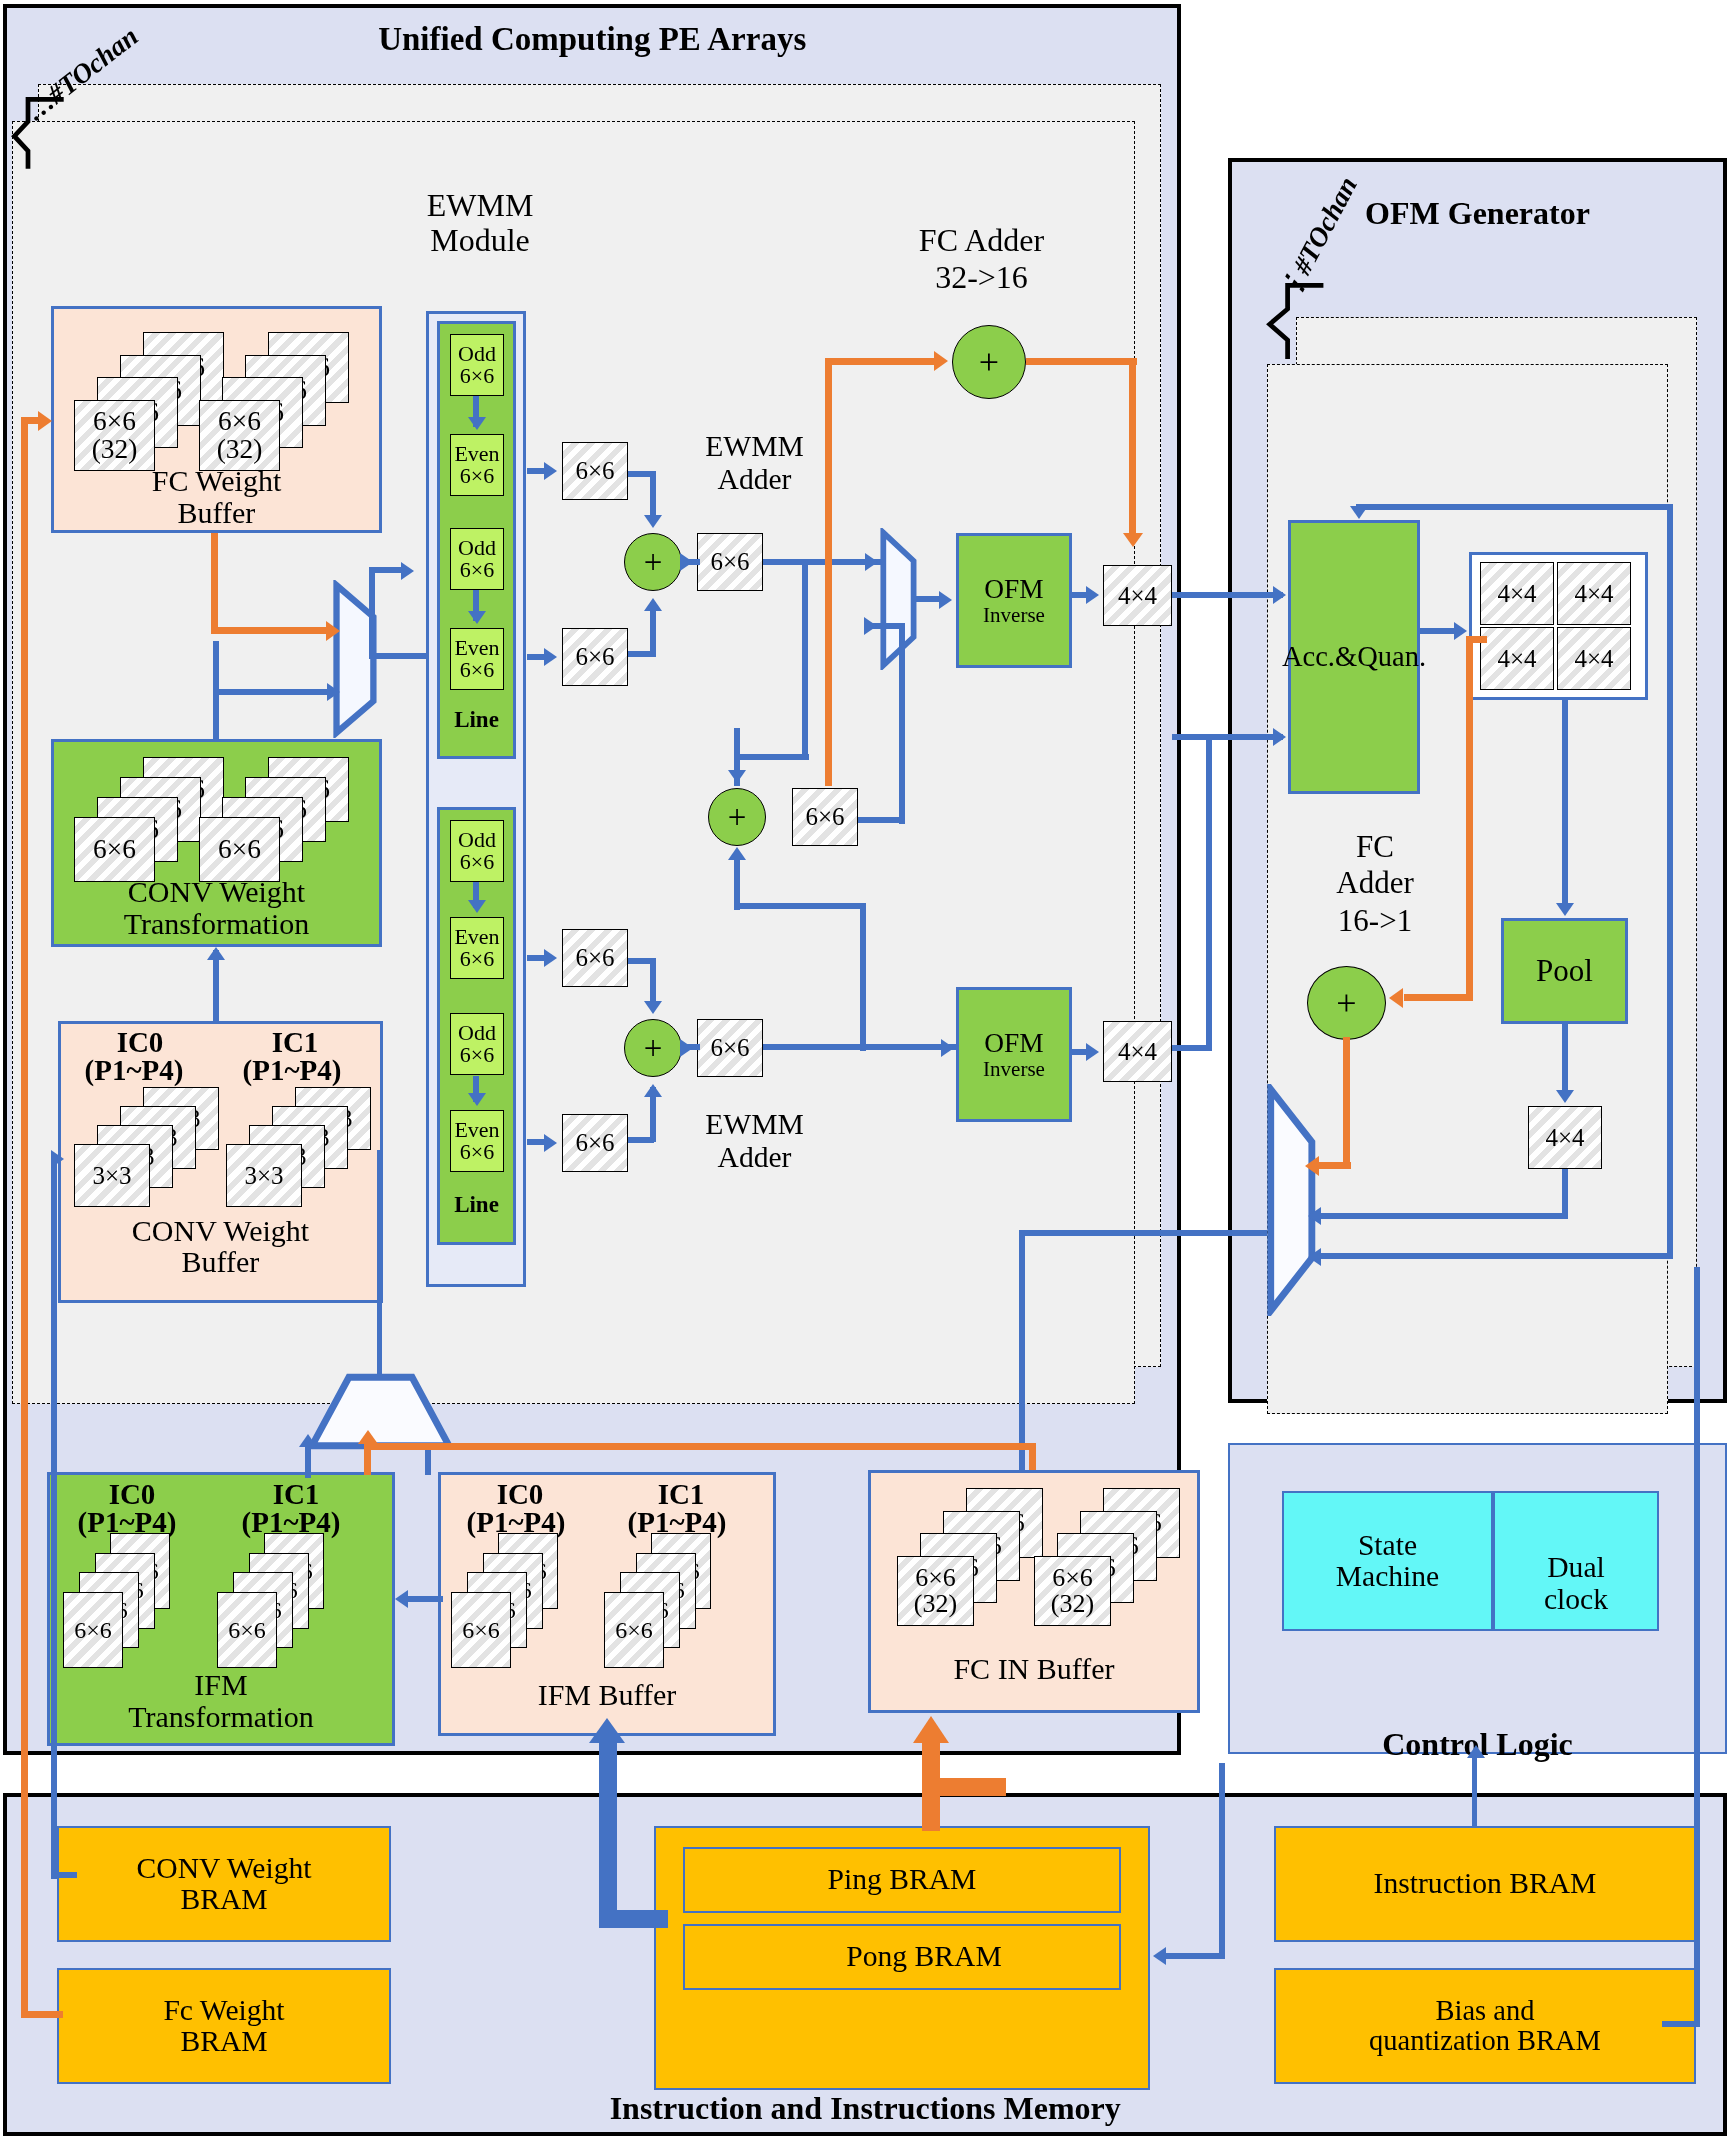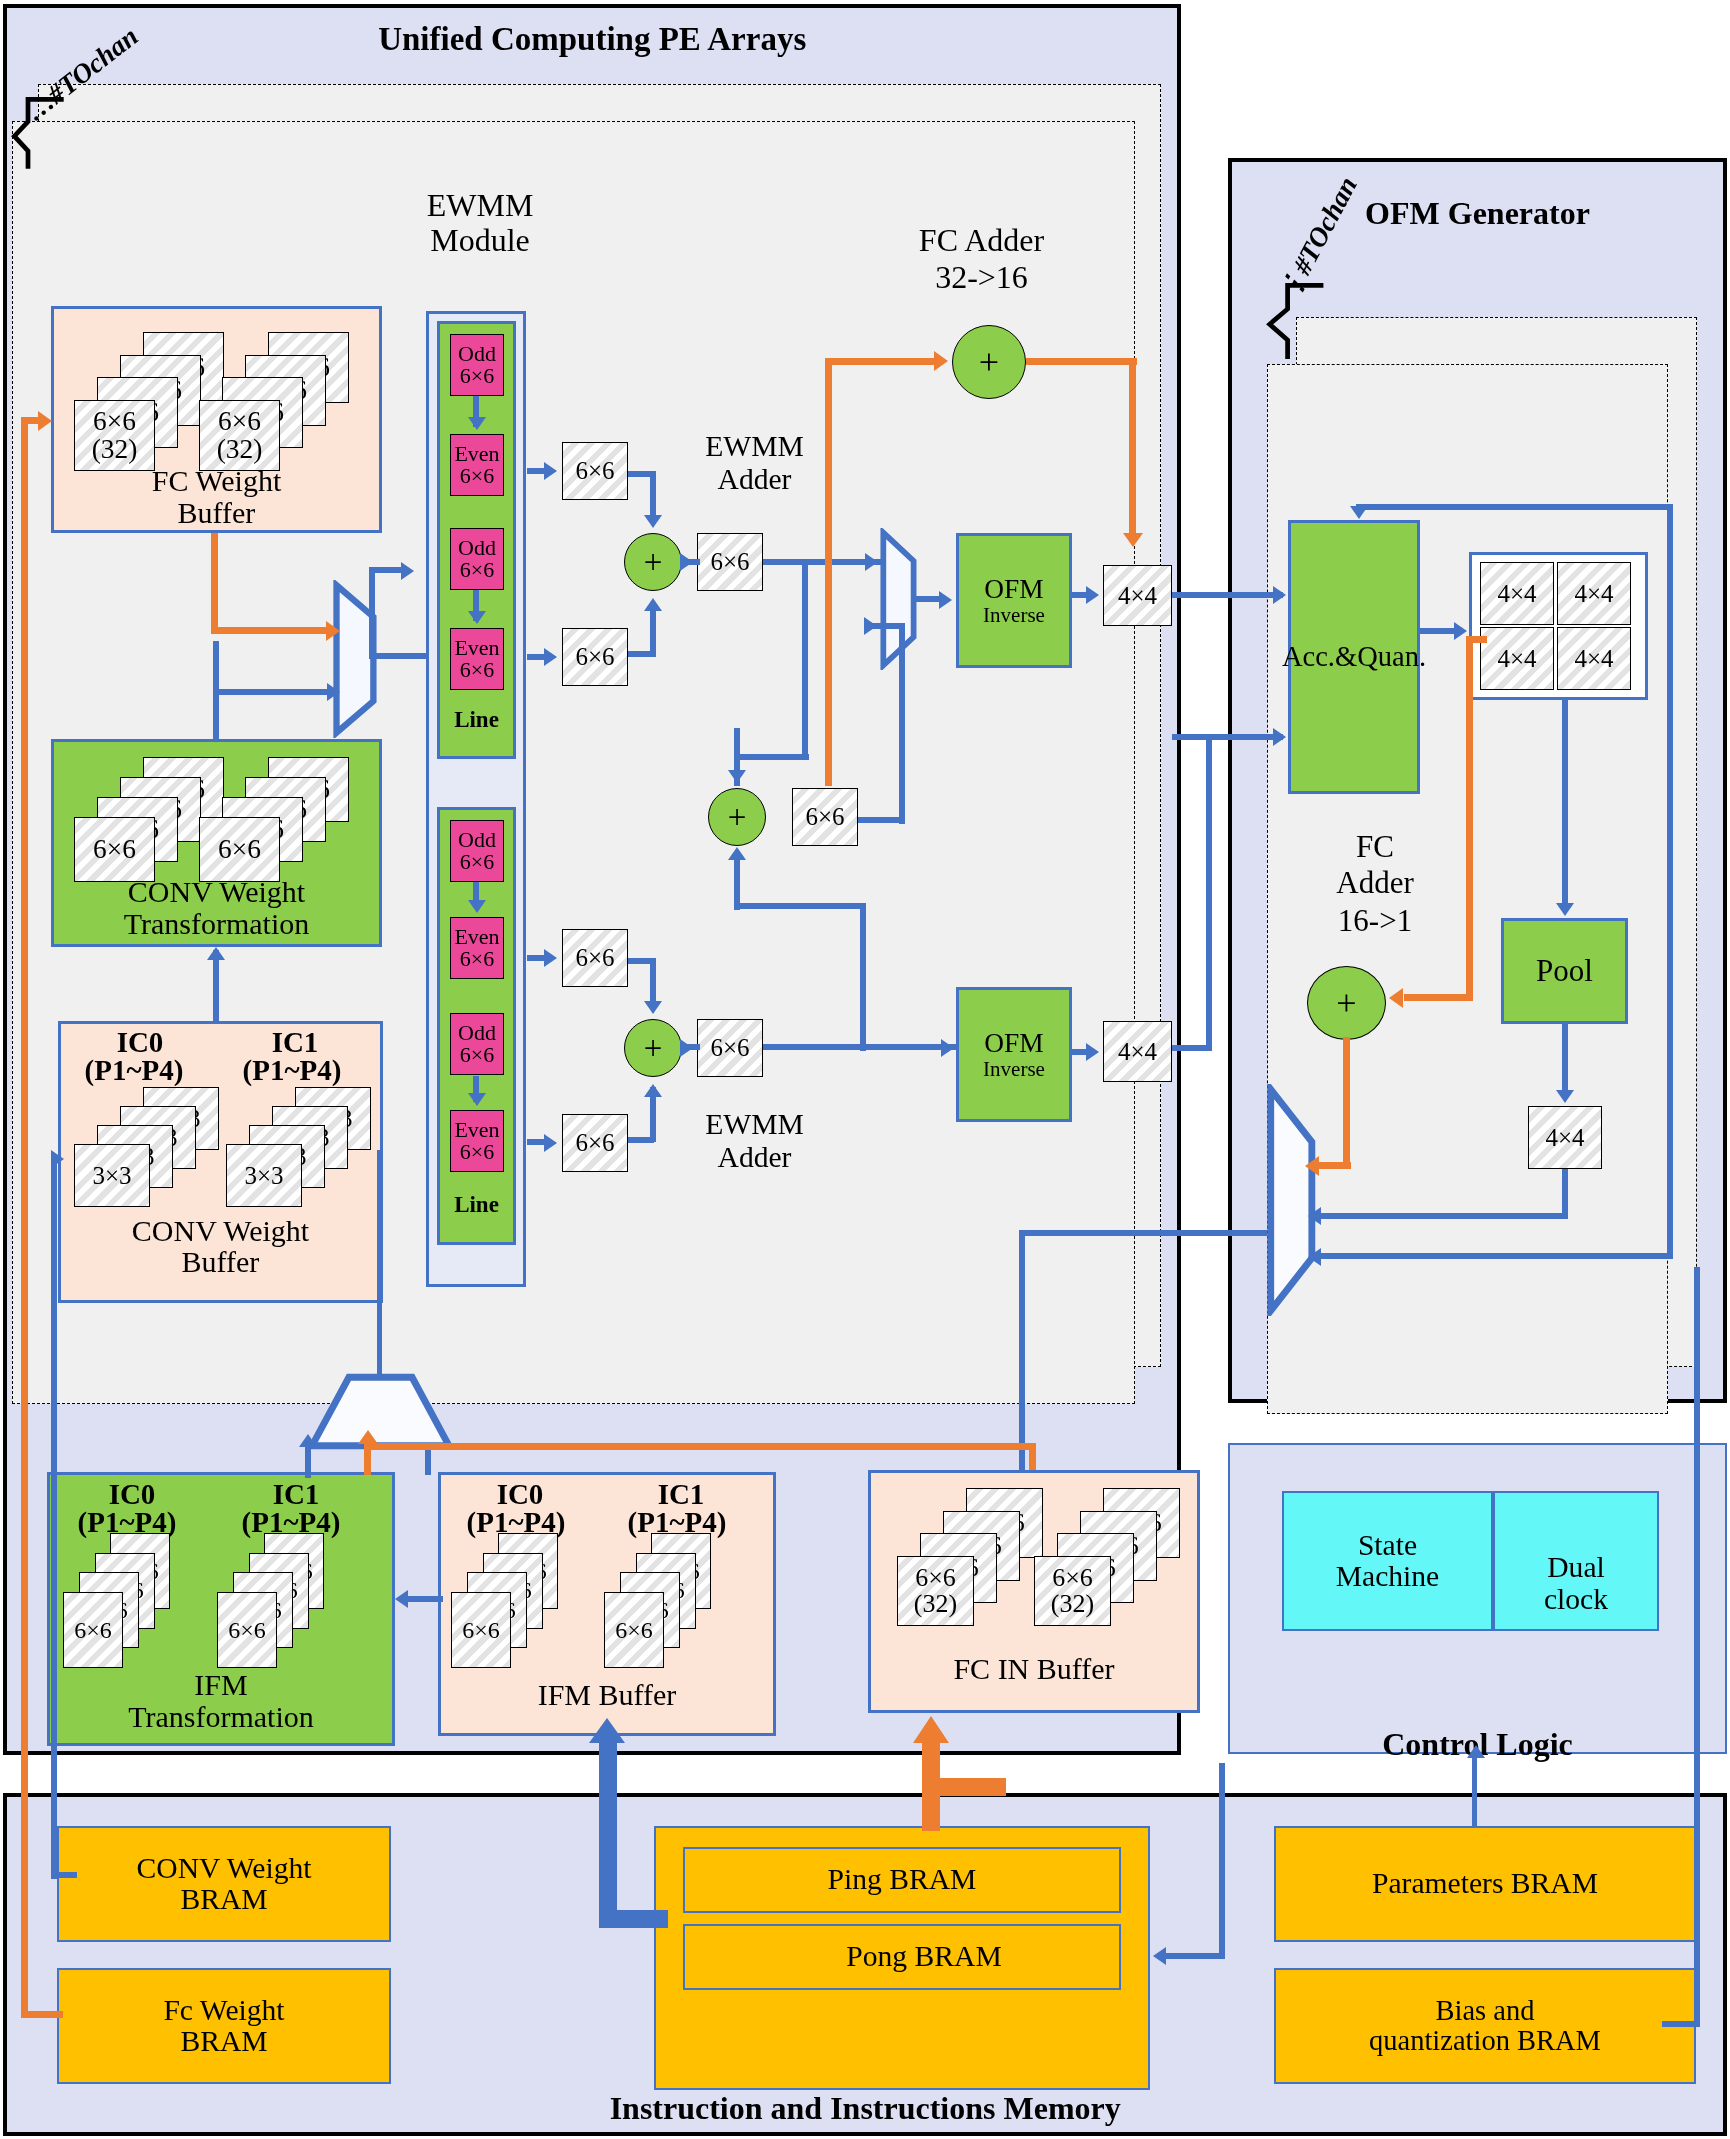--- a/index.html
+++ b/index.html
@@ -29,21 +29,21 @@
   .box.orange{background:#ffc000;border:2.6px solid #4472c4;}
   .box.white{background:#ffffff;}
   .box.lav{background:#e6eaf7;}
 
   
   .tile{border:1.6px solid #000;background:
         repeating-linear-gradient(135deg,#ffffff 0 5.8px,#e3e3e3 5.8px 11.6px);
         display:flex;align-items:center;justify-content:center;
         color:#000;font-family:"Liberation Serif",serif;}
 
-  .yellow{background:#ec4899;border:1.6px solid #000;
+  .yellow{background:#bef264;border:1.6px solid #000;
           display:flex;align-items:center;justify-content:center;
           text-align:center;line-height:1.0;color:#000;}
 
   .circ{background:#8cce4b;border:1.6px solid #000;border-radius:50%;
         display:flex;align-items:center;justify-content:center;color:#000;}
 
   
   .w{background:#4472c4;}
   .o{background:#ed7d31;}
 
@@ -368,21 +368,21 @@
 
   <div class="abs box orange" style="left:654px;top:1826px;width:496px;height:264px;"></div>
   <div class="abs box orange" style="left:683px;top:1847px;width:438px;height:66px;font-size:29.6px;">
     <span>Ping BRAM</span>
   </div>
   <div class="abs box orange" style="left:683px;top:1924px;width:438px;height:66px;font-size:29.6px;padding-left:44px;">
     <span>Pong BRAM</span>
   </div>
 
   <div class="abs box orange" style="left:1274px;top:1826px;width:422px;height:116px;font-size:29.6px;">
-    <span>Parameters  BRAM</span>
+    <span>Instruction  BRAM</span>
   </div>
   <div class="abs box orange" style="left:1274px;top:1968px;width:422px;height:116px;flex-direction:column;">
     <span style="font-size:28.5px;">Bias and</span>
     <span style="font-size:28.5px;">quantization BRAM</span>
   </div>
 
   <div class="abs title-b" style="left:3.2px;top:2090px;width:1724px;font-size:32px;">Instruction and Instructions Memory</div>
 
   <div class="abs o" style="left:21px;top:417px;width:7.4px;height:1599px;"></div>
   <div class="abs o" style="left:21px;top:2011px;width:42px;height:7.4px;"></div>

